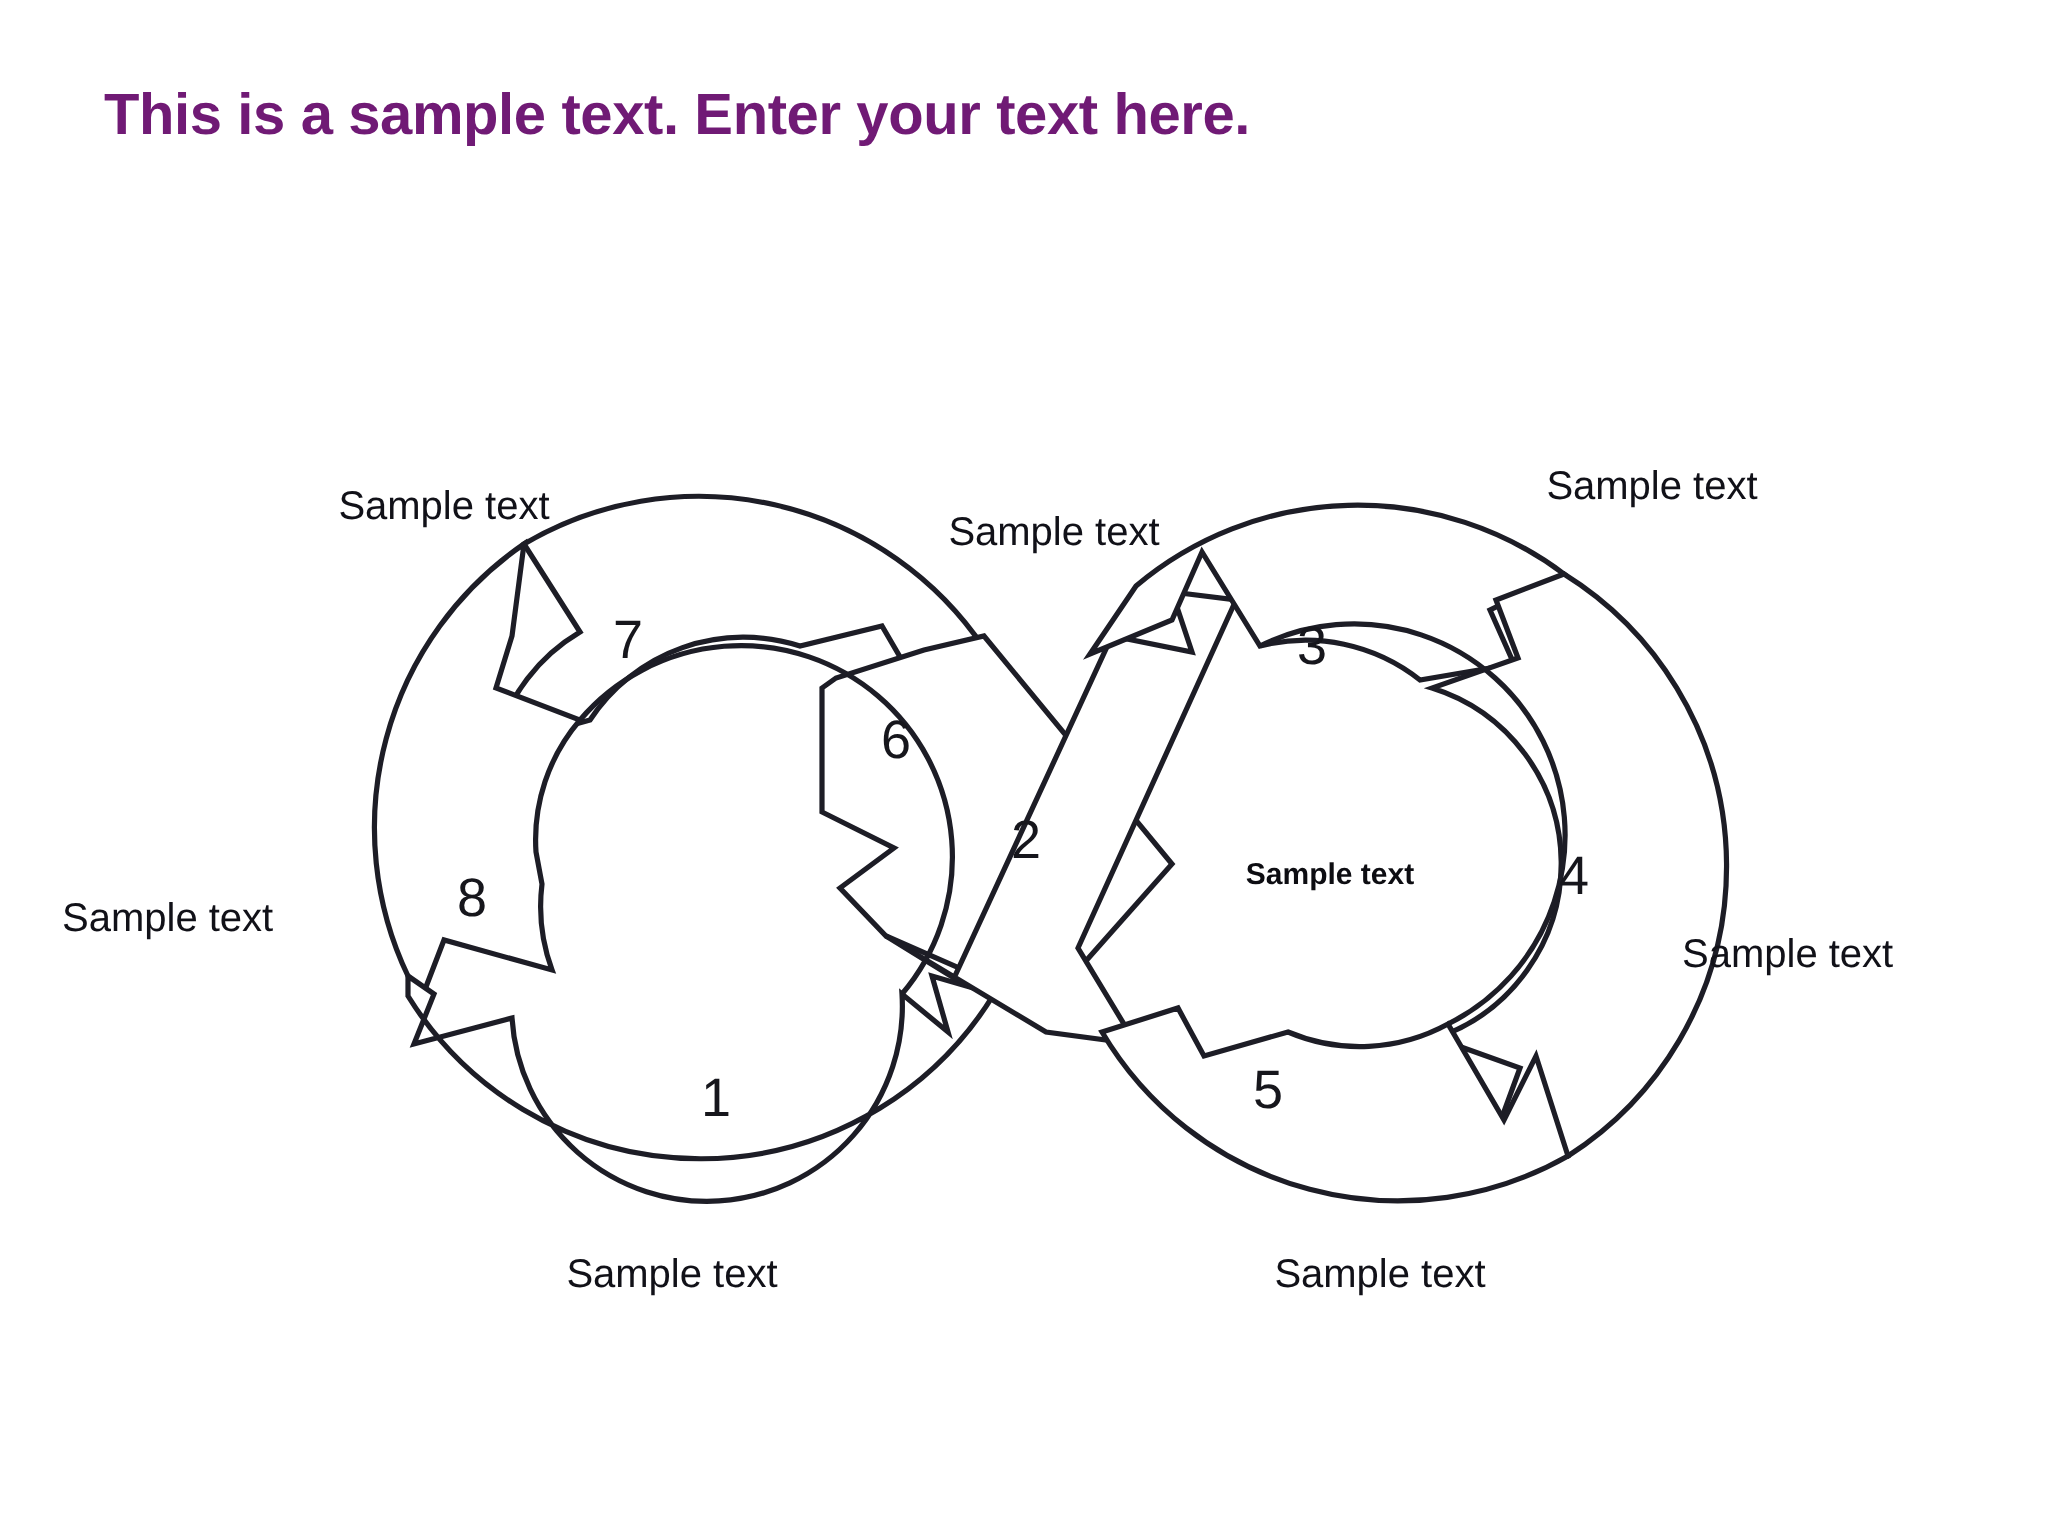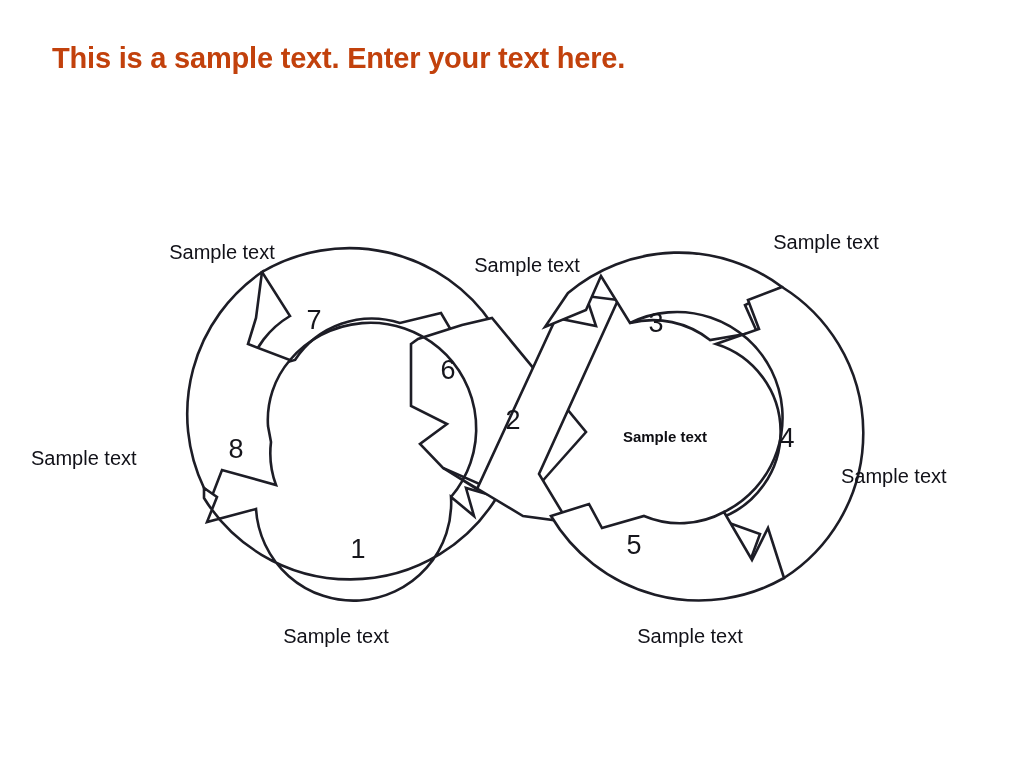--- a/index.html
+++ b/index.html
@@ -21,21 +21,21 @@
     height: 768px;
     background: #ffffff;
   }
   .slide-title {
     position: absolute;
     left: 52px;
     top: 42px;
     font-family: "Liberation Sans", sans-serif;
     font-size: 29px;
     font-weight: bold;
-    color: #c2410c;
+    color: #701a75;
     letter-spacing: -0.2px;
     white-space: nowrap;
   }
   .diagram-wrap {
     position: absolute;
     left: 0;
     top: 0;
     width: 1024px;
     height: 768px;
   }

